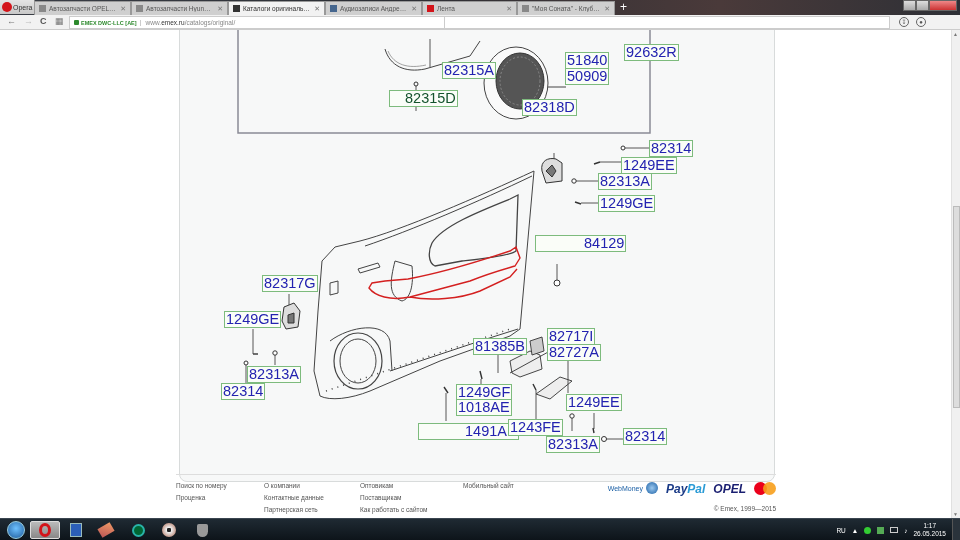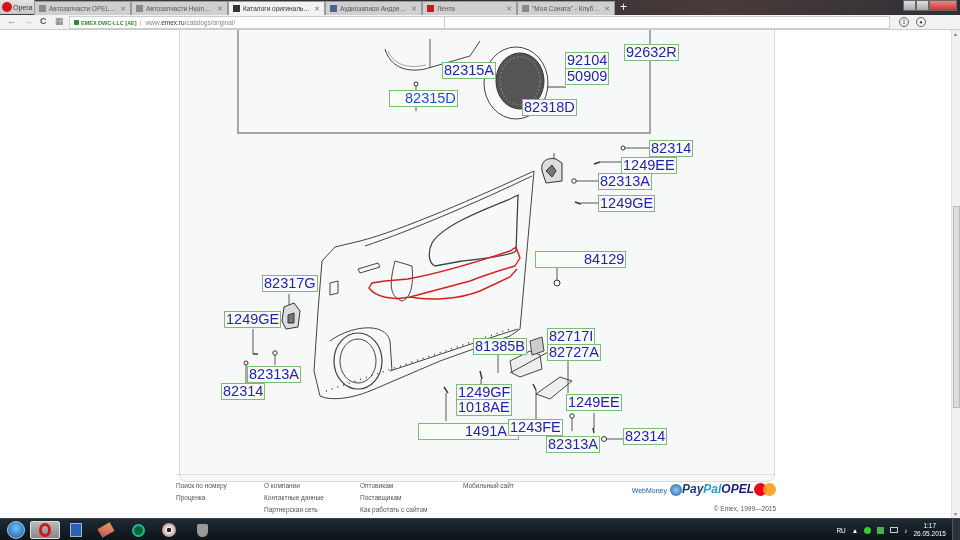--- a/index.html
+++ b/index.html
@@ -45,21 +45,21 @@
   #diagram-panel { position: absolute; left: 179px; top: -20px; width: 596px; height: 472px; background: #f7f8f8;
     border: 1px solid #d8dbdb; border-radius: 0 0 8px 8px; }
   #diagram-svg { position: absolute; left: 0; top: 0; }
   .callout { position: absolute; background: #fafdf8; border: 1px solid #7dbb7d; color: #2323b0;
     font-family: "Liberation Sans", sans-serif; font-size: 14.5px; line-height: 15px; padding: 0 1px; white-space: nowrap; }
 
   #footer { position: absolute; left: 176px; top: 444px; width: 600px; }
   .footer-rule { position: absolute; left: 0; top: 0; width: 600px; height: 1px; background: #ddd; }
   .fcol { position: absolute; top: 6px; font-size: 6.5px; color: #555; line-height: 12px; }
   .fcol a { display: block; color: #555; text-decoration: none; }
-  .payments { position: absolute; right: 0; top: 8px; display: flex; align-items: flex-end; }
+  .payments { position: absolute; right: 0; top: 8px; display: flex; align-items: flex-start; gap: 8px; }
   .wm { font-size: 7px; color: #1a5fa5; display: flex; align-items: center; gap: 3px; }
   .wm-globe { width: 12px; height: 12px; border-radius: 50%; background: radial-gradient(#9bc8ee, #1a5fa5); display: inline-block; }
   .pp { font-size: 12px; font-weight: bold; font-style: italic; color: #1b3b87; }
   .pp span { color: #2a9bd6; }
   .visa { font-size: 12px; font-weight: bold; font-style: italic; color: #1a1f71; }
   .mc { position: relative; width: 22px; height: 13px; display: inline-block; }
   .mc i { position: absolute; top: 0; width: 13px; height: 13px; border-radius: 50%; }
   .mc .r { left: 0; background: #eb001b; } .mc .y { left: 9px; background: #f79e1b; opacity: .9; }
   .copyright { position: absolute; right: 0; top: 31px; font-size: 6.5px; color: #555; }
 
@@ -229,30 +229,30 @@
           <line x1="426" y1="428" x2="444" y2="428"></line>
           <line x1="414" y1="402" x2="414" y2="418"></line>
           <line x1="266" y1="382" x2="266" y2="410"></line>
           <line x1="285" y1="375" x2="285" y2="385"></line>
           <line x1="301" y1="368" x2="301" y2="382"></line>
           <line x1="356" y1="379" x2="356" y2="413"></line>
         </g>
       </svg>
       <div id="callouts">
           <div class="callout" style="left: 262px; top: 51px; color: rgb(35, 35, 176); border-color: rgb(125, 187, 125);">82315A</div>
-          <div class="callout" style="left: 209px; top: 79px; color: #1d4ed8; border-color: rgb(125, 187, 125); padding-left: 15px;">82315D</div>
-          <div class="callout" style="left: 385px; top: 41px; color: rgb(35, 35, 176); border-color: rgb(125, 187, 125);">92104</div>
+          <div class="callout" style="left: 209px; top: 79px; color: #14532d; border-color: rgb(125, 187, 125); padding-left: 15px;">82315D</div>
+          <div class="callout" style="left: 385px; top: 41px; color: rgb(35, 35, 176); border-color: rgb(125, 187, 125);">51840</div>
           <div class="callout" style="left: 385px; top: 57px; color: rgb(35, 35, 176); border-color: rgb(125, 187, 125);">50909</div>
           <div class="callout" style="left: 444px; top: 33px; color: rgb(35, 35, 176); border-color: rgb(125, 187, 125);">92632R</div>
           <div class="callout" style="left: 342px; top: 88px; color: rgb(35, 35, 176); border-color: rgb(125, 187, 125);">82318D</div>
           <div class="callout" style="left: 469px; top: 129px; color: rgb(35, 35, 176); border-color: rgb(125, 187, 125);">82314</div>
           <div class="callout" style="left: 441px; top: 146px; color: rgb(35, 35, 176); border-color: rgb(125, 187, 125);">1249EE</div>
           <div class="callout" style="left: 418px; top: 162px; color: rgb(35, 35, 176); border-color: rgb(125, 187, 125);">82313A</div>
           <div class="callout" style="left: 418px; top: 184px; color: rgb(35, 35, 176); border-color: rgb(125, 187, 125);">1249GE</div>
-          <div class="callout" style="left: 355px; top: 240px; color: rgb(35, 35, 176); border-color: rgb(125, 187, 125); padding-left: 48px;">84129</div>
+          <div class="callout" style="left: 355px; top: 224px; color: rgb(35, 35, 176); border-color: rgb(125, 187, 125); padding-left: 48px;">84129</div>
           <div class="callout" style="left: 82px; top: 264px; color: rgb(35, 35, 176); border-color: rgb(125, 187, 125);">82317G</div>
           <div class="callout" style="left: 44px; top: 300px; color: rgb(35, 35, 176); border-color: rgb(125, 187, 125);">1249GE</div>
           <div class="callout" style="left: 67px; top: 355px; color: rgb(35, 35, 176); border-color: rgb(125, 187, 125);">82313A</div>
           <div class="callout" style="left: 41px; top: 372px; color: rgb(35, 35, 176); border-color: rgb(125, 187, 125);">82314</div>
           <div class="callout" style="left: 293px; top: 327px; color: rgb(35, 35, 176); border-color: rgb(125, 187, 125);">81385B</div>
           <div class="callout" style="left: 367px; top: 317px; color: rgb(35, 35, 176); border-color: rgb(125, 187, 125);">82717I</div>
           <div class="callout" style="left: 367px; top: 333px; color: rgb(35, 35, 176); border-color: rgb(125, 187, 125);">82727A</div>
           <div class="callout" style="left: 276px; top: 373px; color: rgb(35, 35, 176); border-color: rgb(125, 187, 125);">1249GF</div>
           <div class="callout" style="left: 276px; top: 388px; color: rgb(35, 35, 176); border-color: rgb(125, 187, 125);">1018AE</div>
           <div class="callout" style="left: 238px; top: 412px; color: rgb(35, 35, 176); border-color: rgb(125, 187, 125); padding-left: 46px;">1491AD</div>

